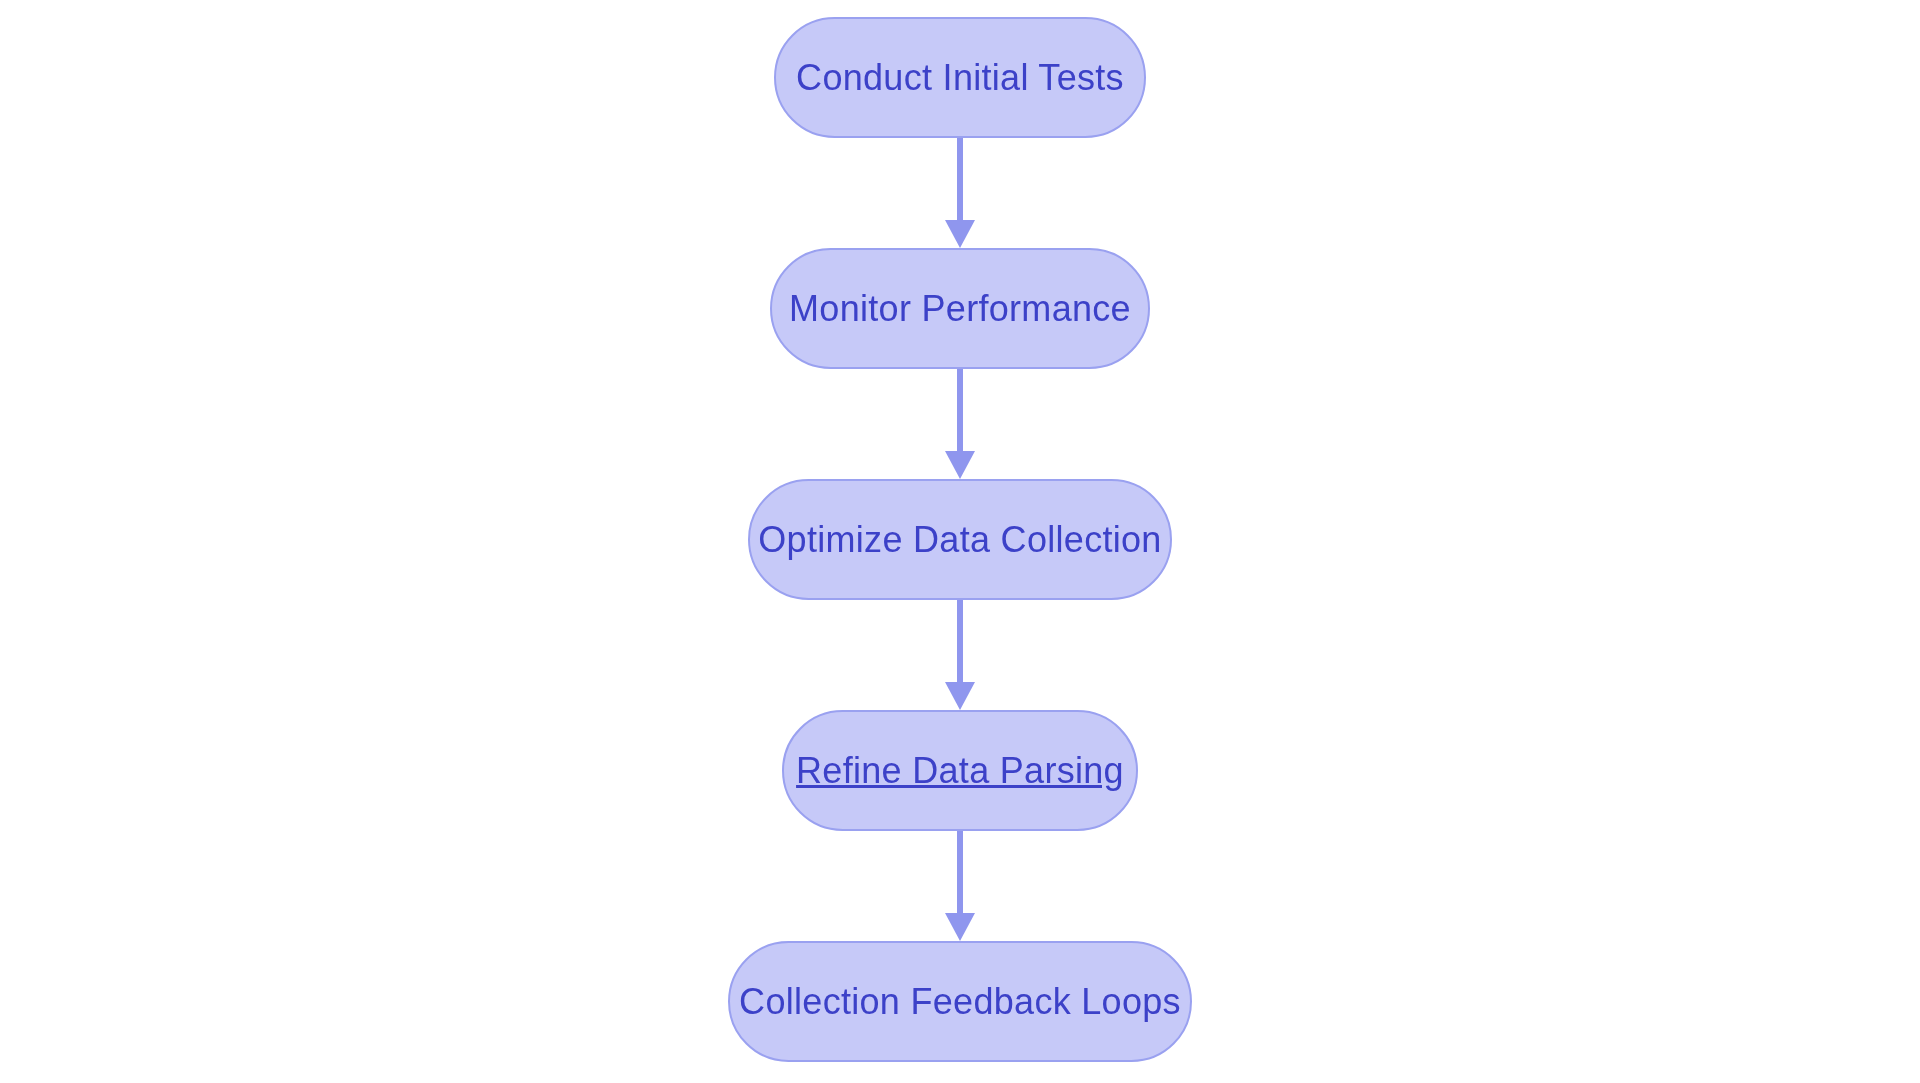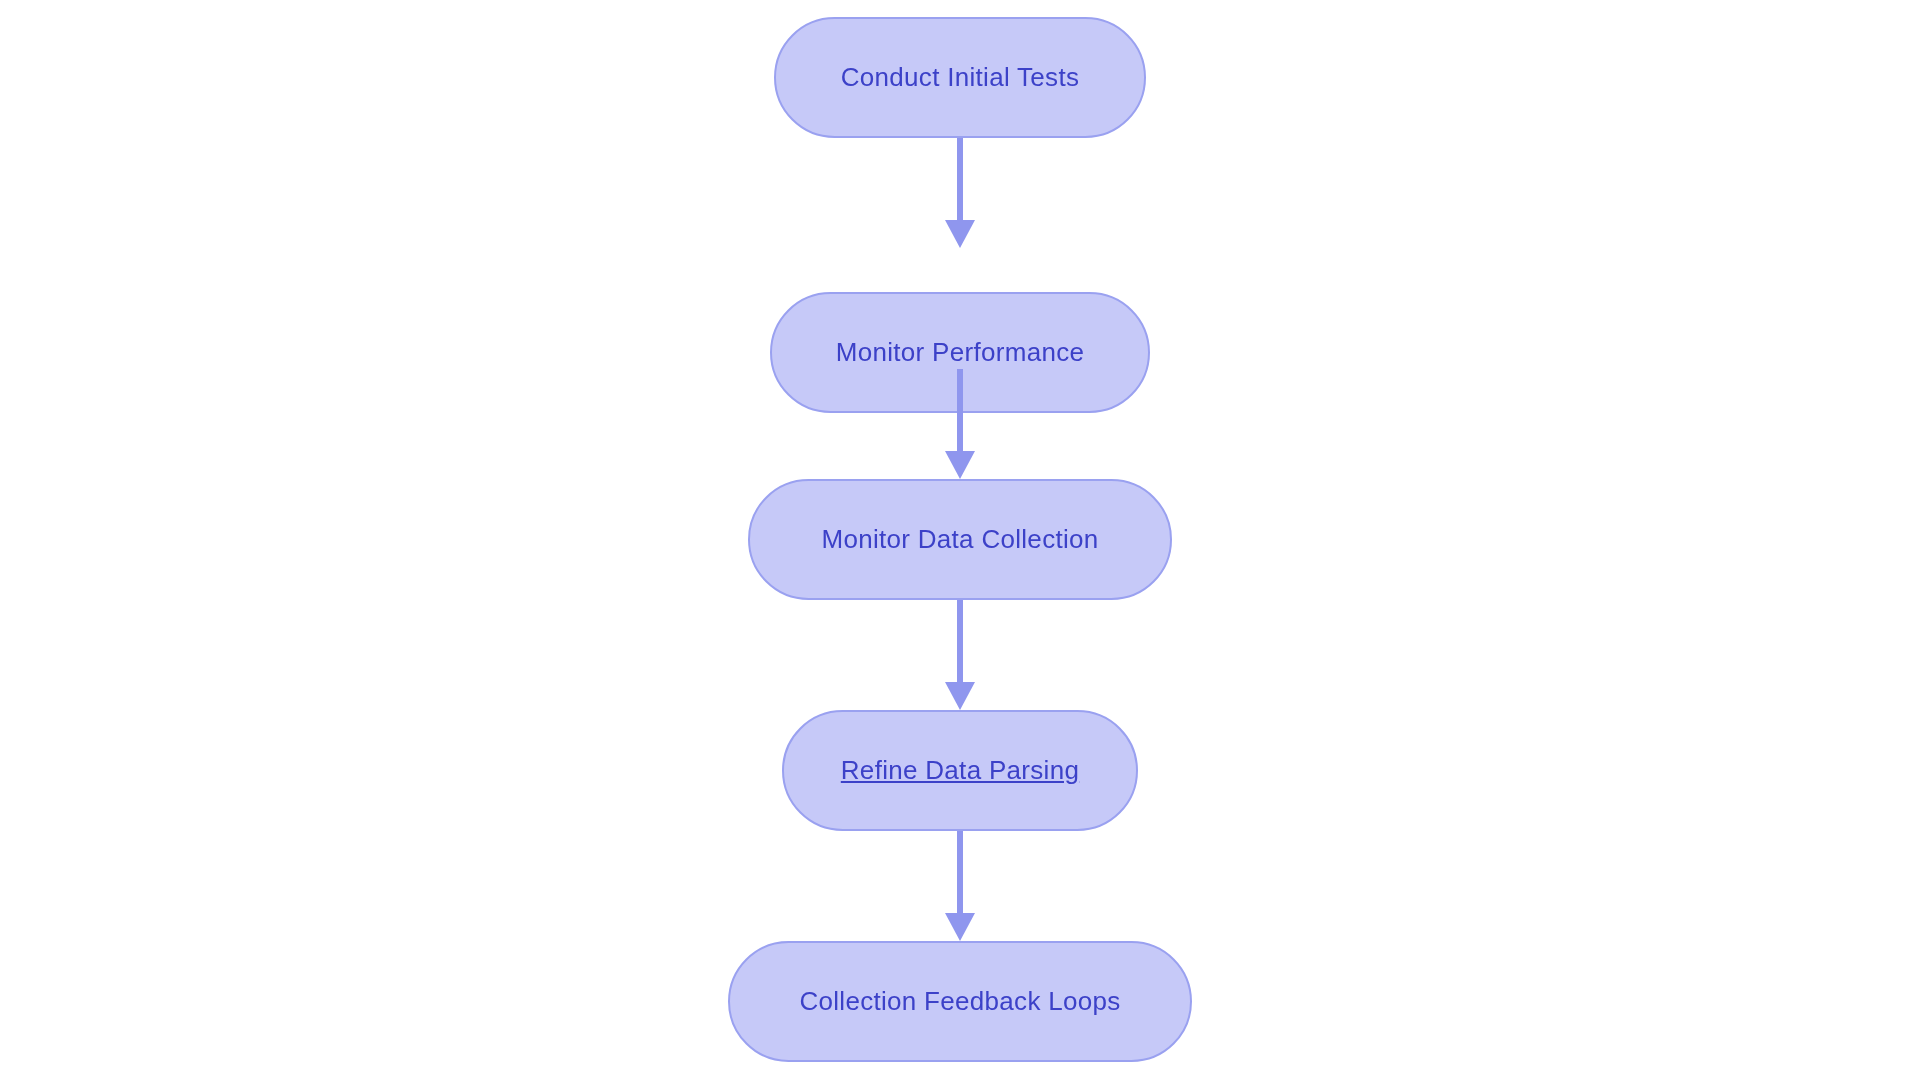--- a/index.html
+++ b/index.html
@@ -25,26 +25,26 @@
     left: 960px;
     transform: translateX(-50%);
     height: 121px;
     border-radius: 61px;
     background: var(--node-fill);
     border: 2px solid var(--node-border);
     display: flex;
     align-items: center;
     justify-content: center;
     color: var(--text-color);
-    font-size: 26px;
+    font-size: 36px;
     letter-spacing: 0.3px;
     white-space: nowrap;
   }
   .node-0 { top: 17px;  width: 372px; }
-  .node-1 { top: 248px; width: 380px; margin-top: 44px; }
+  .node-1 { top: 248px; width: 380px; }
   .node-2 { top: 479px; width: 424px; }
   .node-3 { top: 710px; width: 356px; text-decoration: underline; }
   .node-4 { top: 941px; width: 464px; }
 
   .connector {
     position: absolute;
     left: 960px;
     transform: translateX(-50%);
     width: 30px;
     height: 110px;
@@ -87,21 +87,21 @@
   <div class="node node-1">
     <span>Monitor Performance</span>
   </div>
 
   <div class="connector conn-1">
     <div class="arrow-shaft"></div>
     <div class="arrow-head"></div>
   </div>
 
   <div class="node node-2">
-    <span>Monitor Data Collection</span>
+    <span>Optimize Data Collection</span>
   </div>
 
   <div class="connector conn-2">
     <div class="arrow-shaft"></div>
     <div class="arrow-head"></div>
   </div>
 
   <div class="node node-3">
     <span>Refine Data Parsing</span>
   </div>

